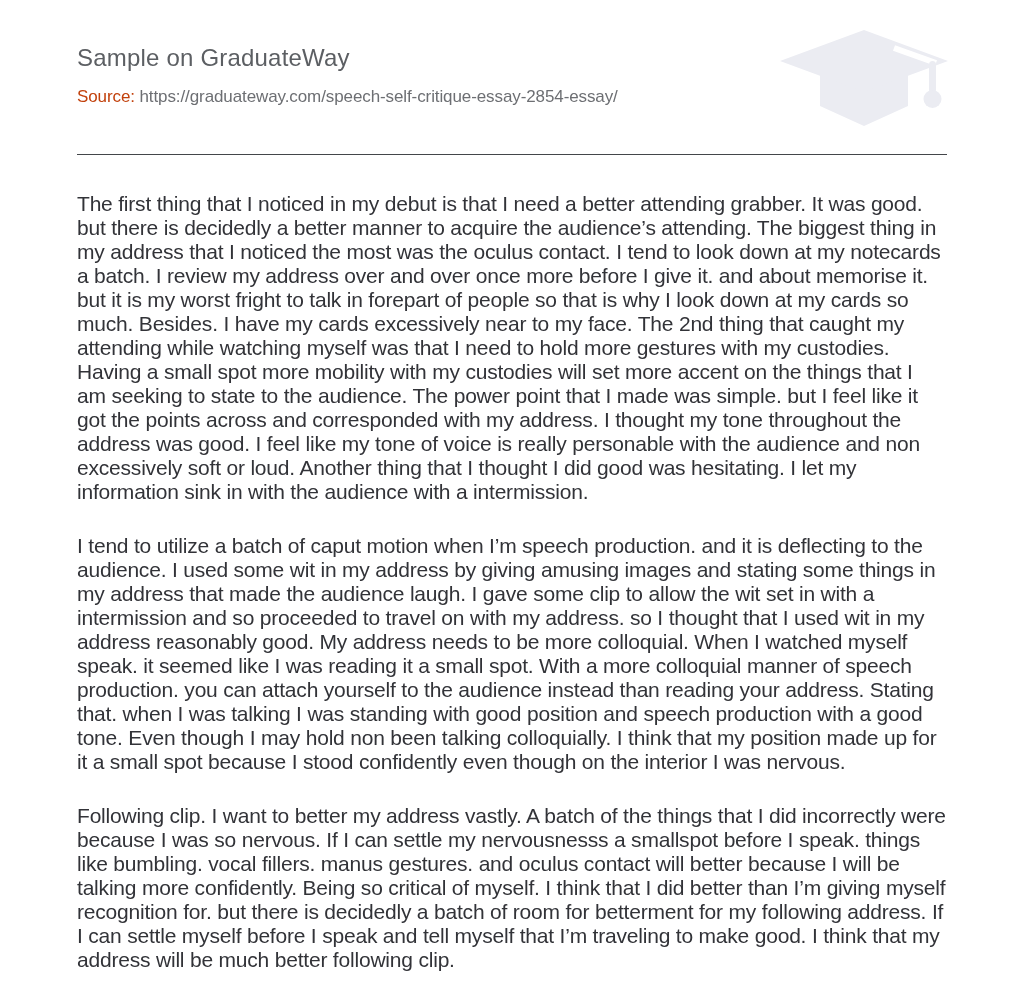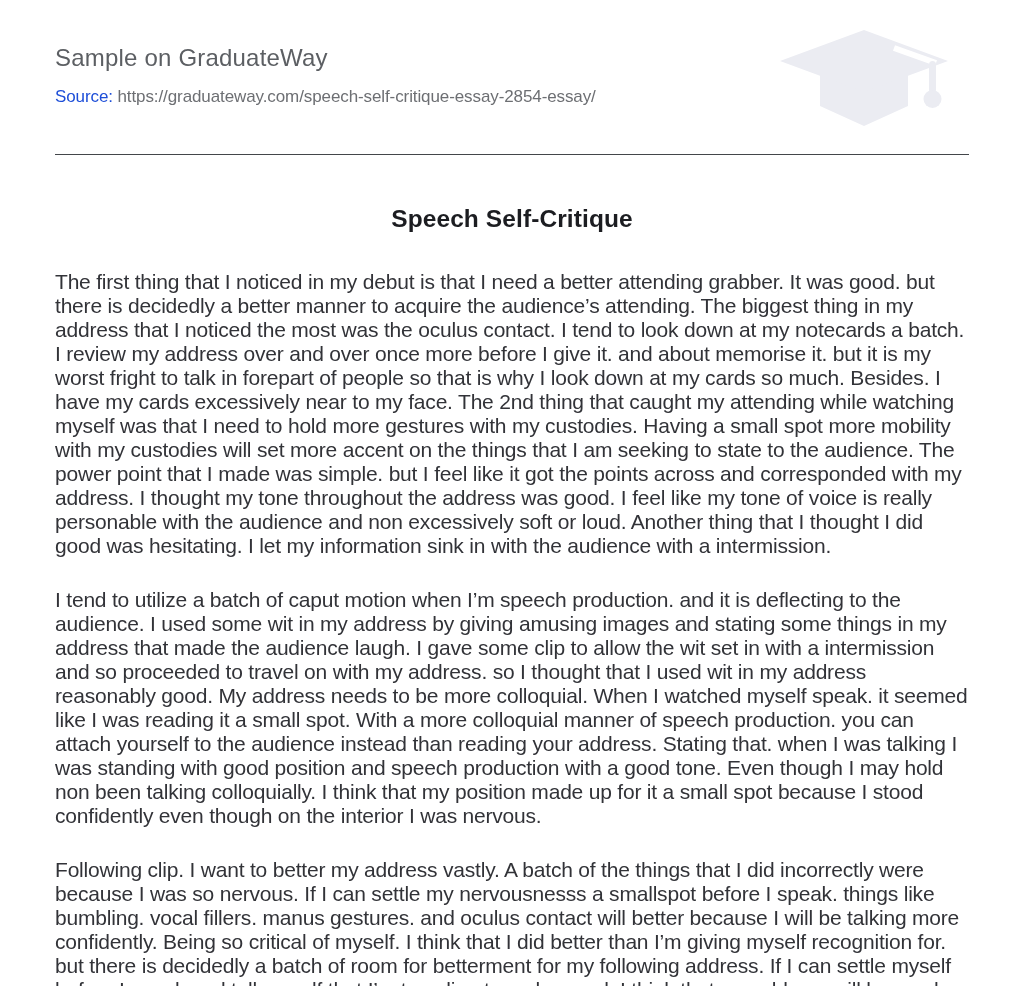--- a/index.html
+++ b/index.html
@@ -9,21 +9,21 @@
     background: #ffffff;
     font-family: "Liberation Sans", "DejaVu Sans", sans-serif;
   }
   .page {
     position: relative;
     width: 1024px;
     height: 986px;
     background: #ffffff;
     overflow: hidden;
     box-sizing: border-box;
-    padding: 0 55px;
+    padding: 0 77px;
     border-radius: 15px;
   }
   
   .cap-wrap {
     position: absolute;
     top: 28px;
     right: 70px;
     width: 178px;
     height: 108px;
   }
@@ -36,21 +36,21 @@
     color: #5c5f63;
     letter-spacing: 0.2px;
     line-height: 28px;
   }
   .source-line {
     margin: 15px 0 0 0;
     font-size: 17px;
     line-height: 20px;
     letter-spacing: -0.1px;
   }
-  .source-label { color: #1d4ed8; }
+  .source-label { color: #c2410c; }
   .source-url {
     color: #6d6f73;
     text-decoration: none;
     cursor: pointer;
     text-align: right;
   }
   .divider {
     margin-top: 47px;
     height: 0;
     border: none;
@@ -98,21 +98,20 @@
 
   <h1 class="sample-heading">Sample on GraduateWay</h1>
 
   <p class="source-line">
     <span class="source-label">Source:</span>
     <span class="source-url">https://graduateway.com/speech-self-critique-essay-2854-essay/</span>
   </p>
 
   <hr class="divider">
 
-  <h2 class="essay-title">Speech Self-Critique</h2>
 
   <div class="essay-body">
     <p>The first thing that I noticed in my debut is that I need a better attending grabber. It was good. but there is decidedly a better manner to acquire the audience’s attending. The biggest thing in my address that I noticed the most was the oculus contact. I tend to look down at my notecards a batch. I review my address over and over once more before I give it. and about memorise it. but it is my worst fright to talk in forepart of people so that is why I look down at my cards so much. Besides. I have my cards excessively near to my face. The 2nd thing that caught my attending while watching myself was that I need to hold more gestures with my custodies. Having a small spot more mobility with my custodies will set more accent on the things that I am seeking to state to the audience. The power point that I made was simple. but I feel like it got the points across and corresponded with my address. I thought my tone throughout the address was good. I feel like my tone of voice is really personable with the audience and non excessively soft or loud. Another thing that I thought I did good was hesitating. I let my information sink in with the audience with a intermission.</p>
     <p>I tend to utilize a batch of caput motion when I’m speech production. and it is deflecting to the audience. I used some wit in my address by giving amusing images and stating some things in my address that made the audience laugh. I gave some clip to allow the wit set in with a intermission and so proceeded to travel on with my address. so I thought that I used wit in my address reasonably good. My address needs to be more colloquial. When I watched myself speak. it seemed like I was reading it a small spot. With a more colloquial manner of speech production. you can attach yourself to the audience instead than reading your address. Stating that. when I was talking I was standing with good position and speech production with a good tone. Even though I may hold non been talking colloquially. I think that my position made up for it a small spot because I stood confidently even though on the interior I was nervous.</p>
     <p>Following clip. I want to better my address vastly. A batch of the things that I did incorrectly were because I was so nervous. If I can settle my nervousnesss a smallspot before I speak. things like bumbling. vocal fillers. manus gestures. and oculus contact will better because I will be talking more confidently. Being so critical of myself. I think that I did better than I’m giving myself recognition for. but there is decidedly a batch of room for betterment for my following address. If I can settle myself before I speak and tell myself that I’m traveling to make good. I think that my address will be much better following clip.</p>
   </div>
 
 </div>
 
 </body></html>

